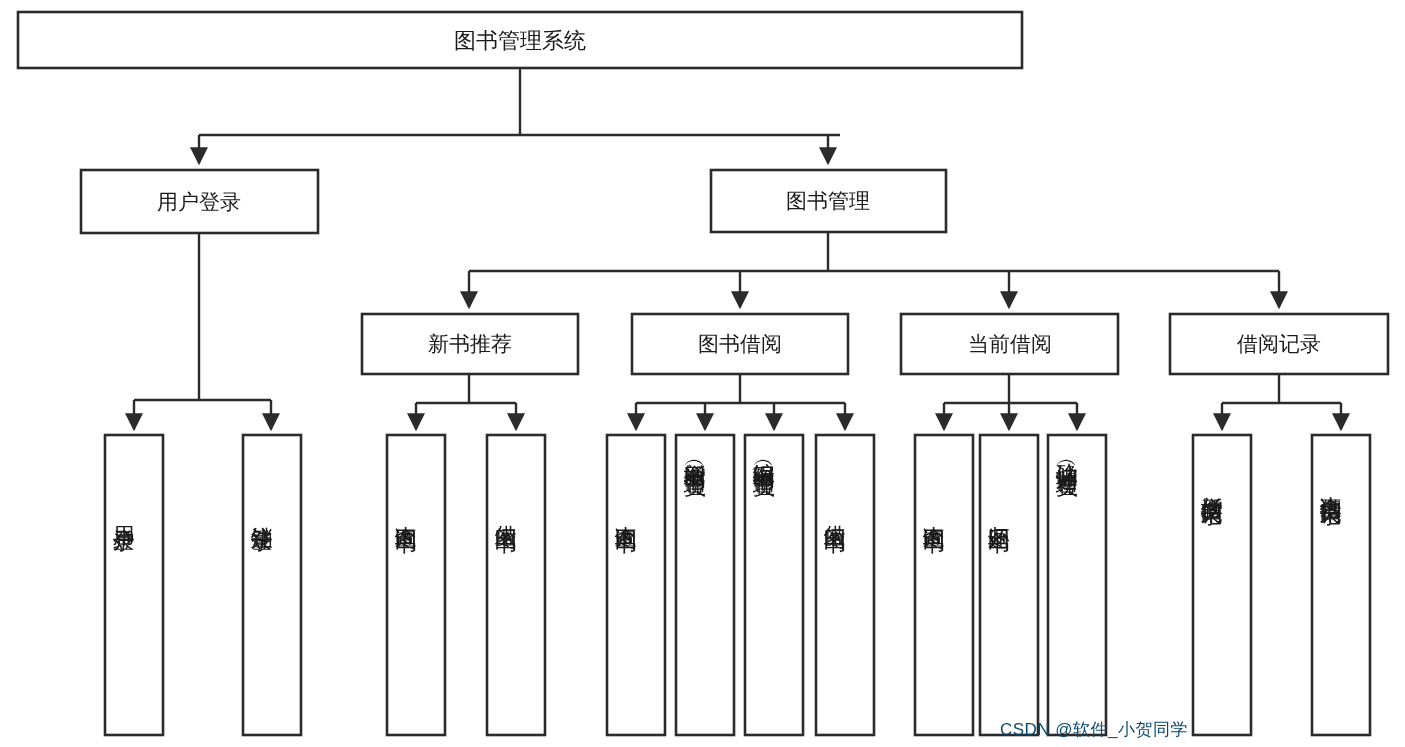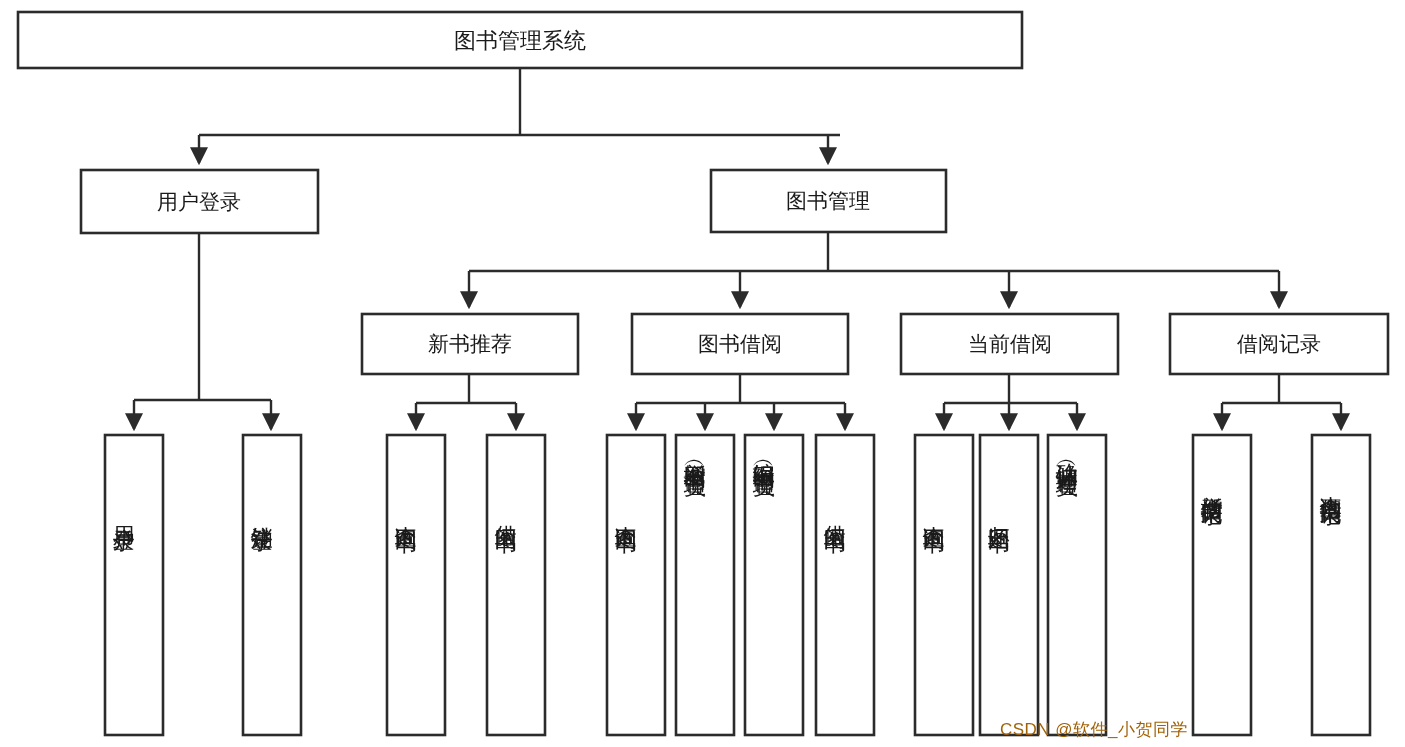--- a/index.html
+++ b/index.html
@@ -66,21 +66,21 @@
     letter-spacing: 2px;
     white-space: nowrap;
     pointer-events: none;
   }
   .watermark {
     position: absolute;
     right: 8px;
     bottom: 6px;
     font-family: "Liberation Sans", "DejaVu Sans", sans-serif;
     font-size: 17px;
-    color: #a16207;
+    color: #0c4a6e;
     letter-spacing: 0.5px;
     white-space: nowrap;
   }
 </style>
 </head>
 <body>
 
 <div id="diagram-root">
 
   <svg id="flow" viewBox="0 0 1405 747">

